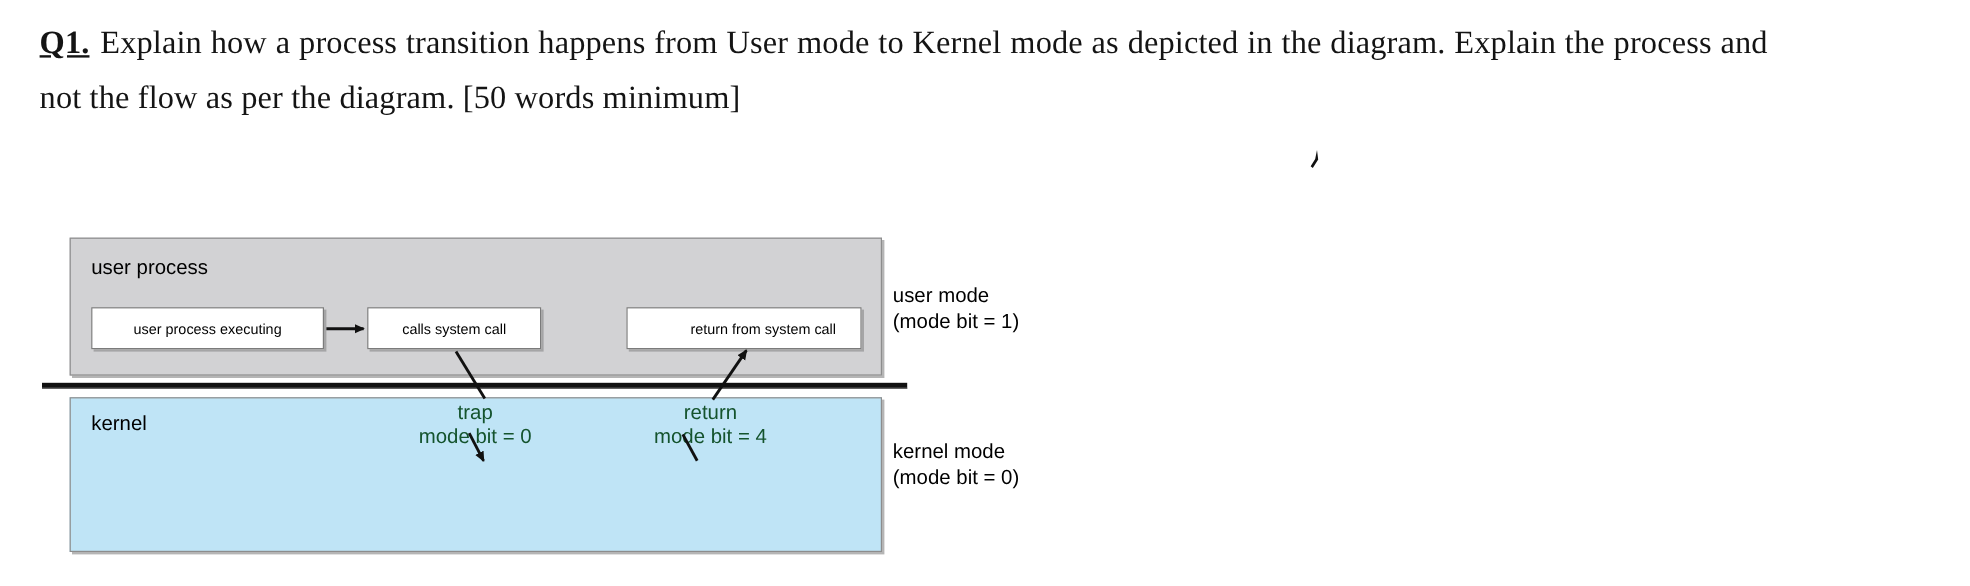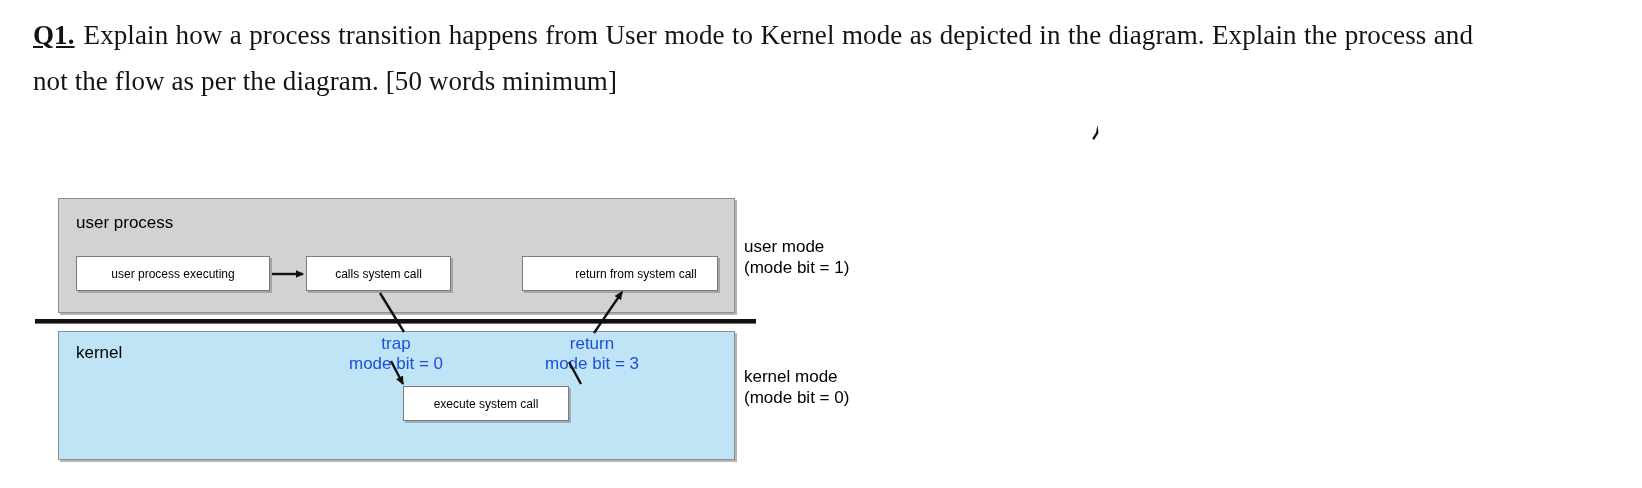--- a/index.html
+++ b/index.html
@@ -117,21 +117,21 @@
   .node-user-exec   { left: 76px;  top: 256px; width: 194px; height: 35px; }
   .node-calls       { left: 306px; top: 256px; width: 145px; height: 35px; }
   .node-return-from { left: 522px; top: 256px; width: 196px; height: 35px; padding-left: 44px; }
   .node-execute     { left: 403px; top: 386px; width: 166px; height: 35px; }
 
   
   .anno {
     position: absolute;
     font-size: 17px;
     line-height: 20px;
-    color: #1d4ed8;
+    color: #14532d;
     white-space: nowrap;
     text-align: center;
   }
   .anno-trap   { left: 339px; top: 334px; width: 114px; }
   .anno-return { left: 512px; top: 334px; width: 160px; }
 
   
   .mode-caption {
     position: absolute;
     font-size: 17px;
@@ -169,29 +169,28 @@
   <div class="region-label label-user-process">user process</div>
 
   <div class="mode-divider"></div>
 
   <div class="region region-kernel"></div>
   <div class="region-label label-kernel">kernel</div>
 
   <div class="node node-user-exec">user process executing</div>
   <div class="node node-calls">calls system call</div>
   <div class="node node-return-from">return from system call</div>
-  <div class="node node-execute">execute system call</div>
 
   <div class="anno anno-trap">
     <div>trap</div>
     <div>mode bit = 0</div>
   </div>
   <div class="anno anno-return">
     <div>return</div>
-    <div>mode bit = 3</div>
+    <div>mode bit = 4</div>
   </div>
 
   <div class="mode-caption caption-user">
     <div>user mode</div>
     <div>(mode bit = 1)</div>
   </div>
   <div class="mode-caption caption-kernel">
     <div>kernel mode</div>
     <div>(mode bit = 0)</div>
   </div>

